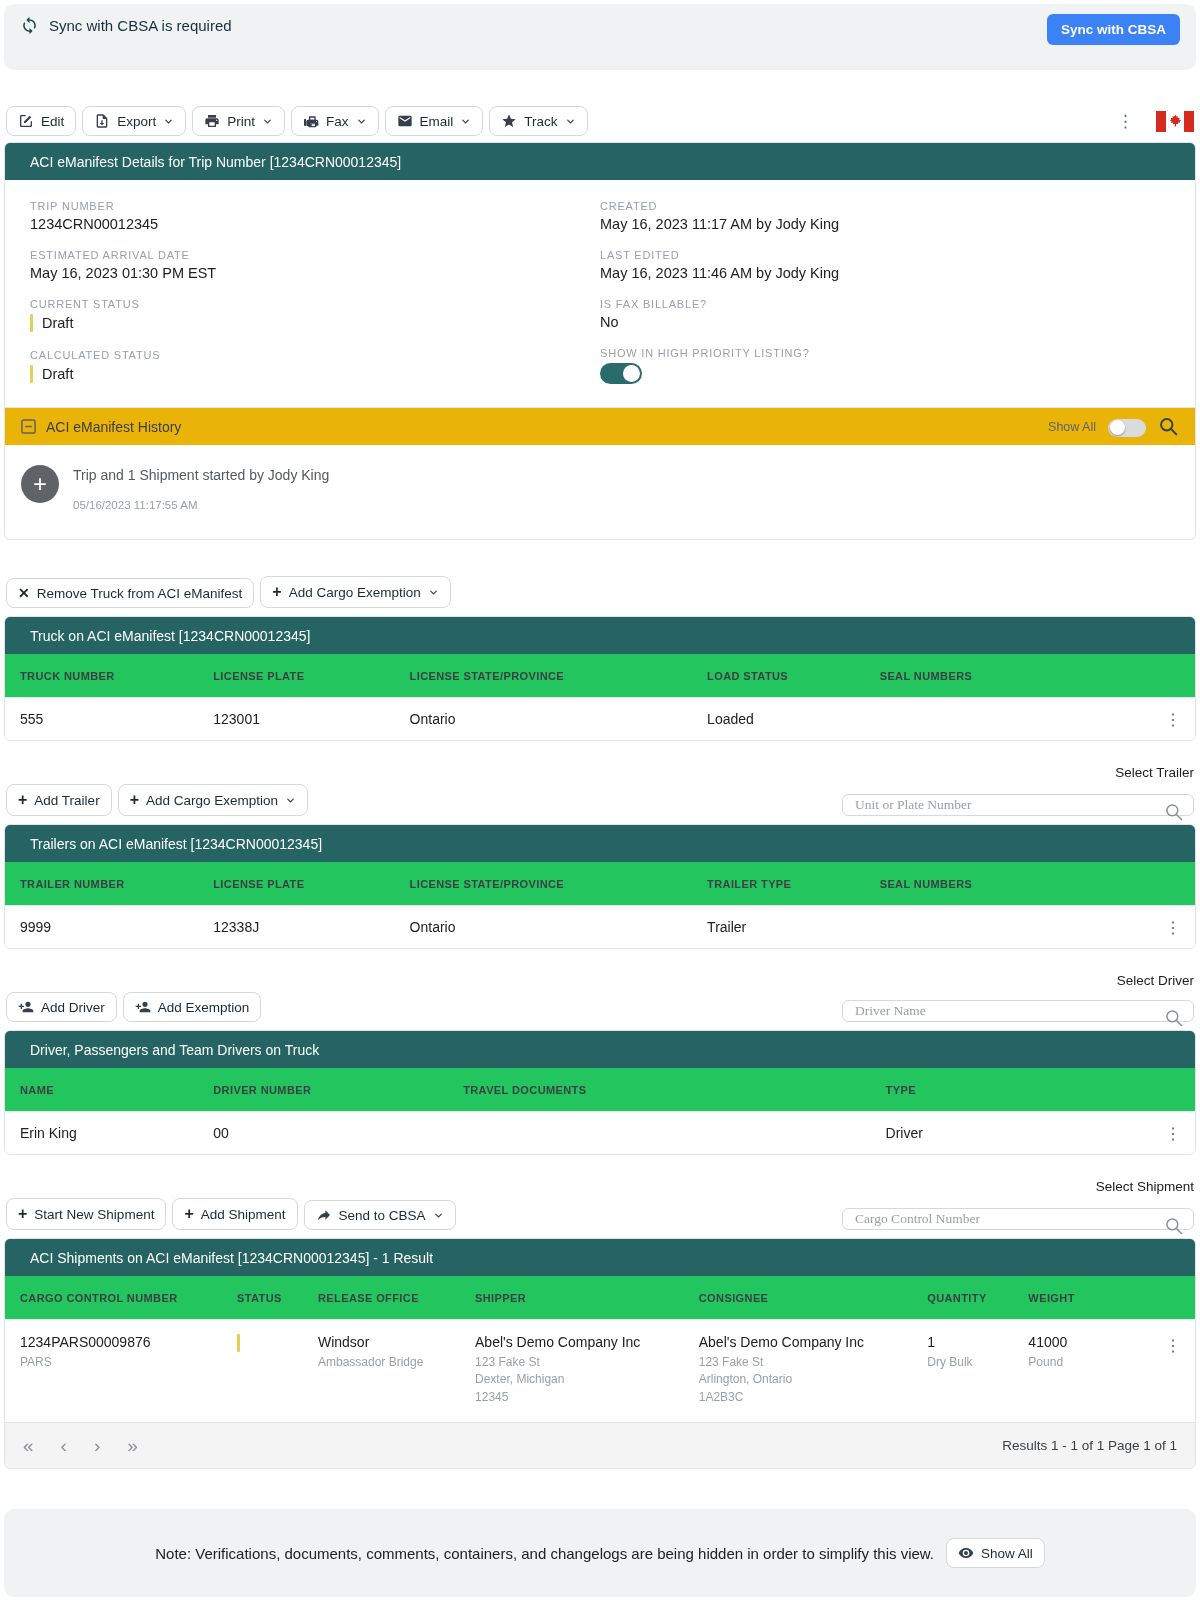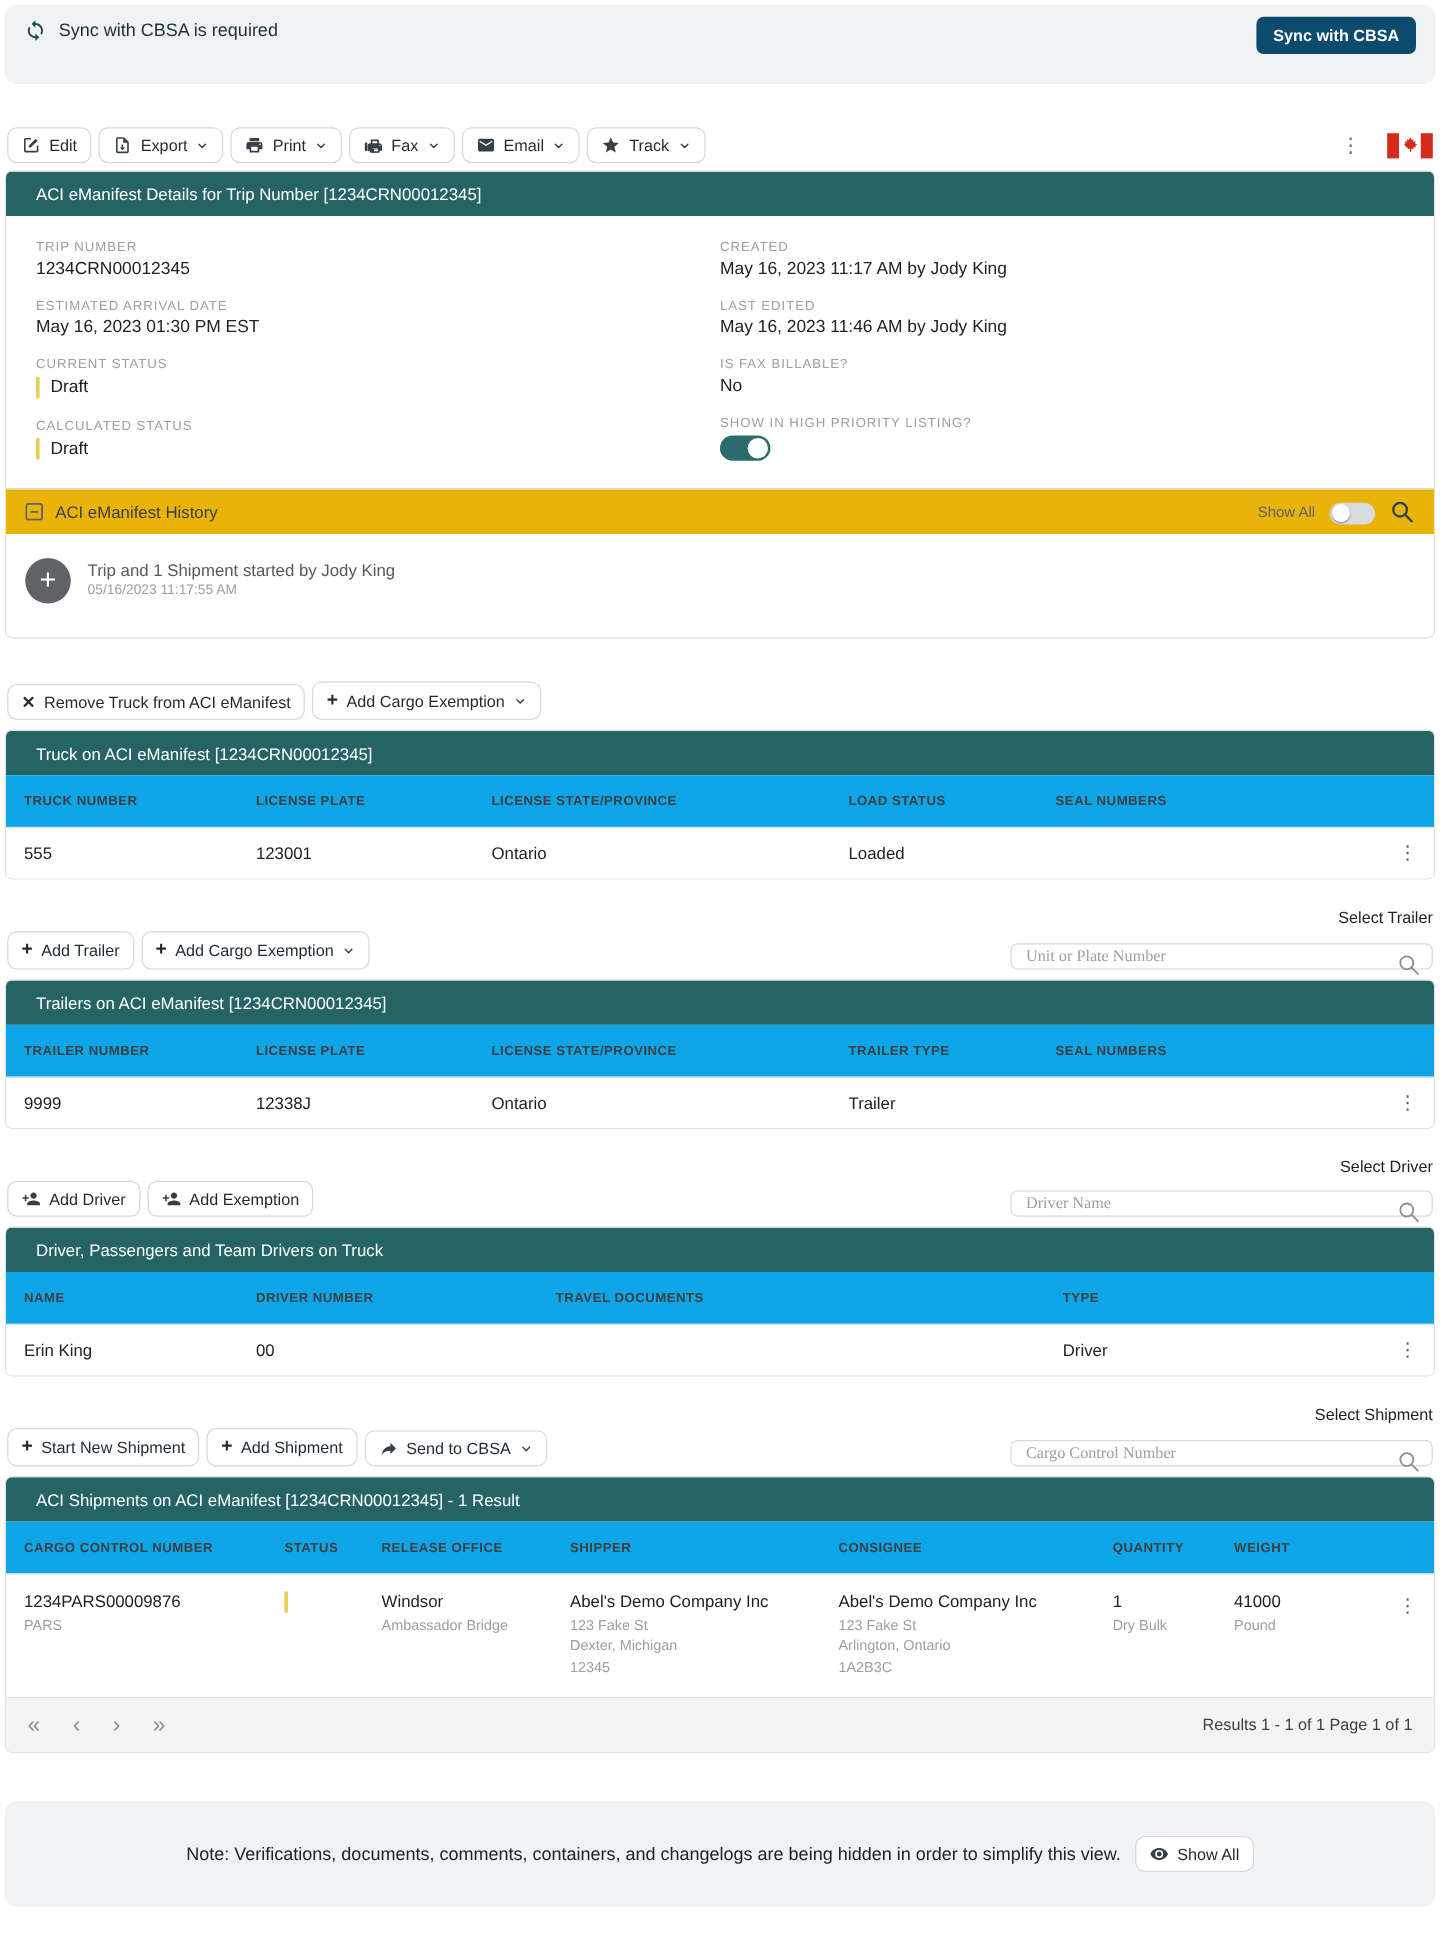--- a/index.html
+++ b/index.html
@@ -3,21 +3,21 @@
 <meta charset="utf-8">
 <style>
   * { box-sizing: border-box; margin: 0; padding: 0; }
   body { width: 1200px; background: #fff; font-family: "Liberation Sans", sans-serif; color: #202124; }
   .page { padding: 4px; }
 
   
   .banner { background: #f1f2f3; border-radius: 10px; height: 66px; display: flex; align-items: flex-start; padding: 10px 16px; }
   .banner-left { display: flex; align-items: center; gap: 10px; color: #17313a; font-size: 15px; padding-top: 2px; }
   .banner .spacer { flex: 1; }
-  .btn-teal { background: #0c4a6e; color: #fff; border: none; border-radius: 6px; padding: 8px 14px; font-size: 13.5px; font-weight: bold; font-family: inherit; cursor: pointer; }
+  .btn-teal { background: #3b82f6; color: #fff; border: none; border-radius: 6px; padding: 8px 14px; font-size: 13.5px; font-weight: bold; font-family: inherit; cursor: pointer; }
 
   
   .toolbar { margin-top: 36px; display: flex; align-items: center; gap: 6px; padding: 0 2px; }
   .btn { background: #fff; border: 1px solid #d5d8dc; border-radius: 8px; padding: 6px 11px; font-size: 13.5px; color: #1f2933; font-family: inherit; display: inline-flex; align-items: center; gap: 7px; cursor: pointer; white-space: nowrap; }
   .btn svg.ic { flex: 0 0 auto; }
   .ic { width: 16px; height: 16px; fill: #37404a; }
   .caret { width: 11px; height: 11px; }
   .toolbar-right { margin-left: auto; display: flex; align-items: center; gap: 18px; }
   .kebab { color: #5b6b84; font-size: 17px; line-height: 1; cursor: pointer; padding: 2px 4px; }
   .flag { width: 38px; height: 21px; display: flex; cursor: pointer; }
@@ -43,32 +43,32 @@
   .toggle.sm .knob { width: 15px; height: 15px; top: 1.5px; }
 
   .subhead { background: #eab308; border-top: 1px solid #e4e6e8; height: 38px; display: flex; align-items: center; padding: 0 16px; }
   .subhead-left { display: flex; align-items: center; gap: 10px; font-size: 14px; color: #3c4043; }
   .subhead .spacer { flex: 1; }
   .subhead-right { display: flex; align-items: center; gap: 12px; }
   .showall-lbl { font-size: 12.5px; color: #5f6368; }
   .hist-body { padding: 20px 16px 28px; display: flex; align-items: flex-start; gap: 14px; }
   .hist-ic { width: 38px; height: 38px; border-radius: 50%; background: #5f6368; color: #fff; font-size: 24px; display: flex; align-items: center; justify-content: center; flex: 0 0 auto; }
   .hist-text { font-size: 14px; color: #55595d; padding-top: 2px; }
-  .hist-time { font-size: 11.5px; color: #9aa0a6; margin-top: 3px; }
+  .hist-time { font-size: 11.5px; color: #9aa0a6; margin-top: 16px; }
 
   .sect-btnrow { margin-top: 36px; display: flex; align-items: flex-end; gap: 6px; padding: 0 2px; }
   .sect-label { margin-top: 24px; text-align: right; font-size: 13.5px; color: #202124; padding-right: 2px; }
   .searchbox { margin-left: auto; position: relative; width: 352px; }
   .searchbox input { width: 100%; height: 22px; border: 1px solid #d5d8dc; border-radius: 6px; padding: 0 36px 0 12px; font-size: 13.5px; font-family: Liberation Serif, serif; color: #202124; }
   .searchbox input::placeholder { color: #9aa0a6; }
   .searchbox .mag { position: absolute; right: 10px; top: 8px; width: 20px; height: 20px; color: #8a9096; }
   .mag-dark { width: 21px; height: 21px; color: #32434c; cursor: pointer; }
 
   .thead, .trow { display: grid; align-items: center; }
-  .thead { background: #0ea5e9; border-bottom: 1px solid #e4e6e8; height: 44px; }
+  .thead { background: #22c55e; border-bottom: 1px solid #e4e6e8; height: 44px; }
   .th { font-size: 11px; font-weight: bold; letter-spacing: .4px; color: #3c4043; }
   .trow { background: #fff; min-height: 42px; }
   .td { font-size: 14px; color: #202124; }
   .td .sub { font-size: 12px; color: #9aa0a6; margin-top: 4px; line-height: 1.45; }
   .cell-pad { padding-left: 15px; }
   .row-kebab { justify-self: end; padding-right: 14px; color: #5f6368; font-size: 16px; cursor: pointer; }
 
   .g-vehicle { grid-template-columns: 17.5% 16.5% 25% 14.5% 21% 5.5%; }
   .g-driver  { grid-template-columns: 17.5% 21% 35.5% 20% 6%; }
   .g-ship    { grid-template-columns: 19.5% 6.8% 13.2% 18.8% 19.2% 8.5% 9% 5%; }

